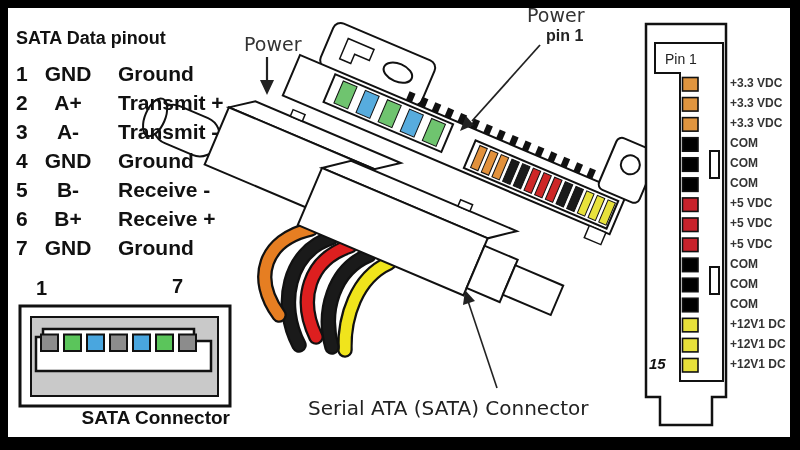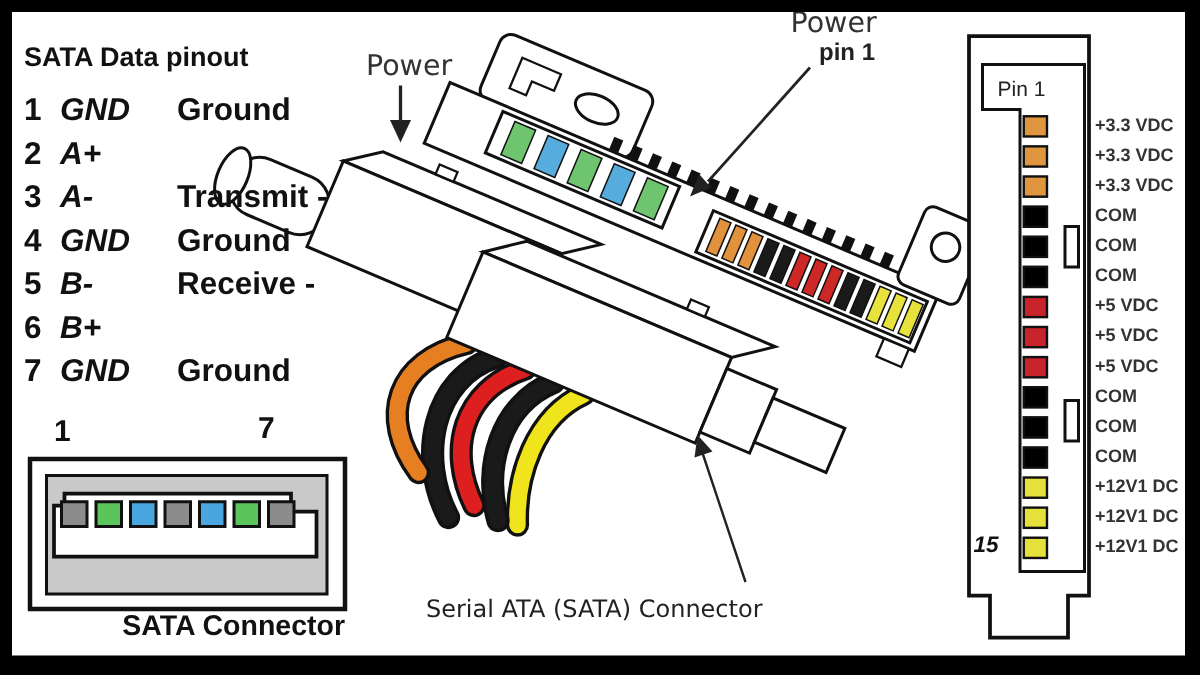--- a/index.html
+++ b/index.html
@@ -5,29 +5,29 @@
   html,body{margin:0;padding:0;background:#000;}
   .stage{position:relative;width:800px;height:450px;background:#fff;overflow:hidden;
          font-family:"Liberation Sans",sans-serif;color:#111;}
   svg{position:absolute;left:0;top:0;}
   .frame-strip{position:absolute;background:#000;z-index:30;}
   .lbl{position:absolute;white-space:nowrap;z-index:20;}
   .pinout-title{left:16px;top:28px;font-size:18px;font-weight:bold;color:#111;}
   .pinout-rows{position:absolute;left:16px;top:59px;z-index:20;}
   .pinout-row{display:grid;grid-template-columns:24px 56px 1fr;height:29px;line-height:29px;
               font-size:21px;font-weight:bold;color:#111;}
-  .pinout-row .sig{text-align:left;font-style:italic;}
+  .pinout-row .sig{text-align:center;}
   .pinout-row .desc{padding-left:22px;}
   .conn-num{font-size:20px;font-weight:bold;color:#111;}
   .sata-conn-label{left:20px;top:407px;width:210px;text-align:right;
                    font-size:19px;font-weight:bold;color:#111;}
   .data-label{left:244px;top:33px;font-size:19px;color:#333;font-family:"DejaVu Sans",sans-serif;}
   .power-label{left:527px;top:4px;font-size:19px;color:#333;font-family:"DejaVu Sans",sans-serif;}
   .pin1-label{left:546px;top:27px;font-size:16px;font-weight:bold;color:#222;}
-  .caption-label{left:284px;top:396px;font-size:16px;color:#222;font-family:"DejaVu Sans",sans-serif;}
+  .caption-label{left:308px;top:396px;font-size:20px;color:#222;font-family:"DejaVu Sans",sans-serif;}
   .pinhdr{left:665px;top:51px;font-size:14px;color:#222;}
   .pin15{left:649px;top:355px;font-size:15px;font-weight:bold;color:#111;font-style:italic;}
   .pw-label{position:absolute;left:730px;height:17px;font-size:12px;font-weight:bold;color:#333;white-space:nowrap;}
 </style>
 </head>
 <body>
 
 <div class="stage">
 
   <svg width="800" height="450" viewBox="0 0 800 450">
@@ -173,39 +173,41 @@
   <div class="lbl pinout-title">SATA Data pinout</div>
   <div class="pinout-rows">
       <div class="pinout-row">
         <span class="num">1</span>
         <span class="sig">GND</span>
         <span class="desc">Ground</span>
       </div>
       <div class="pinout-row">
         <span class="num">2</span>
         <span class="sig">A+</span>
+        <span class="desc">Transmit +</span>
       </div>
       <div class="pinout-row">
         <span class="num">3</span>
         <span class="sig">A-</span>
         <span class="desc">Transmit -</span>
       </div>
       <div class="pinout-row">
         <span class="num">4</span>
         <span class="sig">GND</span>
         <span class="desc">Ground</span>
       </div>
       <div class="pinout-row">
         <span class="num">5</span>
         <span class="sig">B-</span>
         <span class="desc">Receive -</span>
       </div>
       <div class="pinout-row">
         <span class="num">6</span>
         <span class="sig">B+</span>
+        <span class="desc">Receive +</span>
       </div>
       <div class="pinout-row">
         <span class="num">7</span>
         <span class="sig">GND</span>
         <span class="desc">Ground</span>
       </div>
     </div>
 
   <div class="lbl conn-num" style="left:36px;top:277px;">1</div>
   <div class="lbl conn-num" style="left:172px;top:275px;">7</div>

